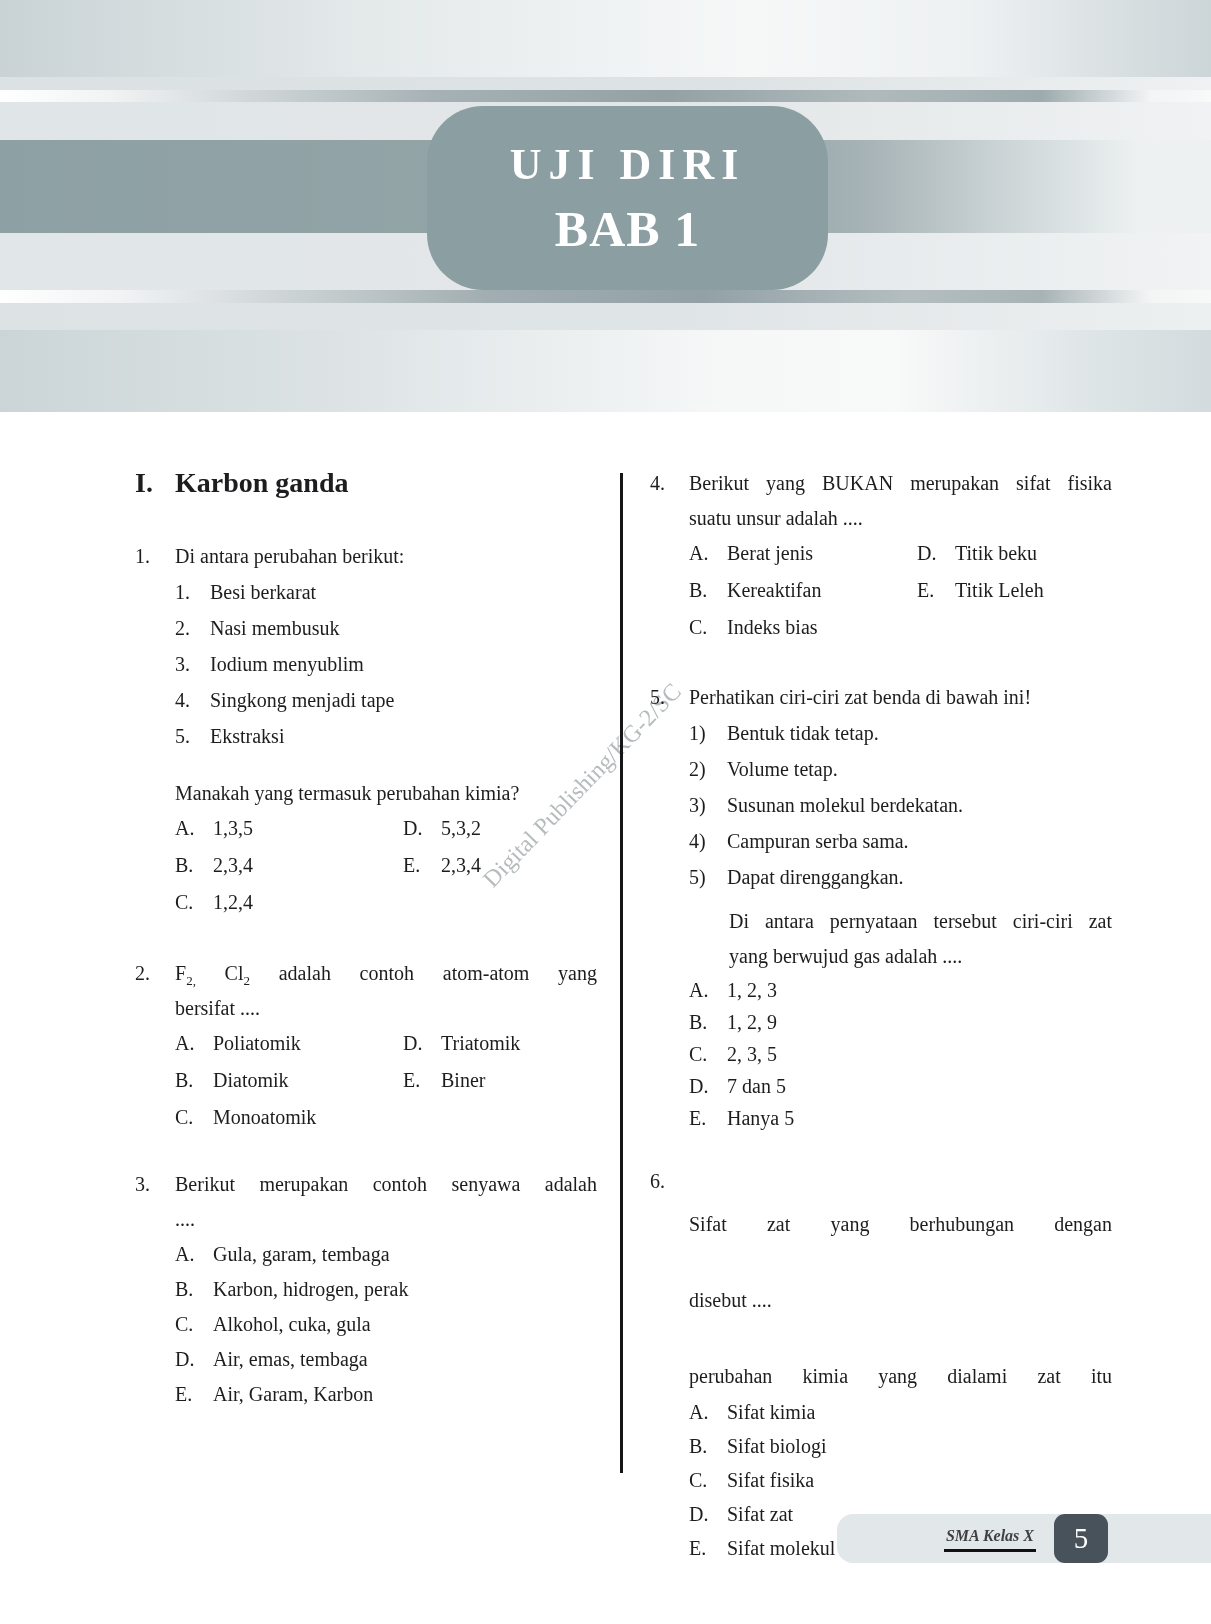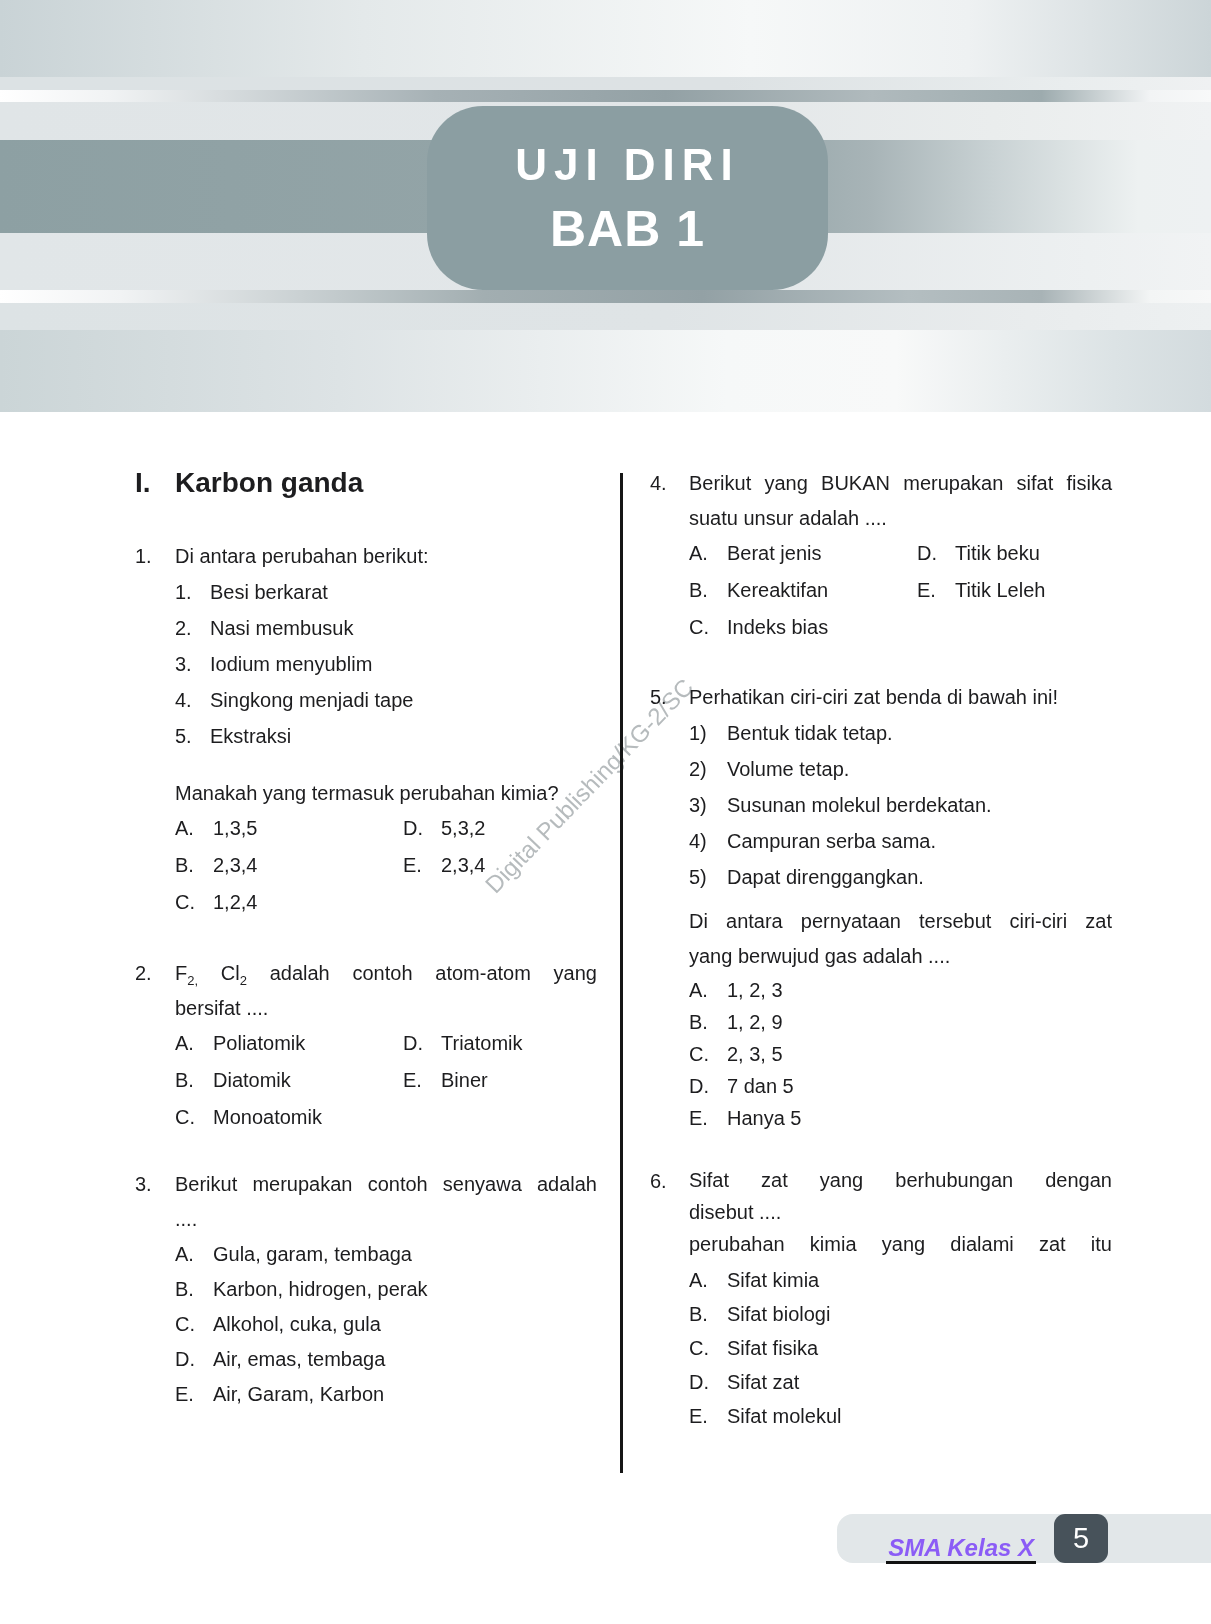--- a/index.html
+++ b/index.html
@@ -1,18 +1,18 @@
 <!DOCTYPE html>
 <html><head>
 <meta charset="utf-8">
 <style>
   html,body {margin:0; padding:0; background:#ffffff;}
   .page {
     position:relative; width:1211px; height:1624px; background:#ffffff;
-    font-family:Liberation Sans, sans-serif; color:#1d1d1f; overflow:hidden;
+    font-family:Liberation Serif, serif; color:#1d1d1f; overflow:hidden;
   }
 
   
   .header {position:absolute; left:0; top:0; width:1211px; height:412px;}
   .band {position:absolute; left:0; right:0;}
   .b1 {top:0; height:77px;
        background:linear-gradient(90deg,#c9d3d6 0%,#e4e9ea 30%,#f6f8f8 62%,#eef1f2 80%,#ccd5d8 100%);}
   .b2 {top:77px; height:13px;
        background:linear-gradient(90deg,#dce2e4 0%,#dde2e4 60%,#e9edee 88%,#eff1f2 100%);}
   .b3 {top:90px; height:12px;
@@ -70,38 +70,38 @@
   .opts2 {display:grid; grid-template-columns:228px 1fr; row-gap:2px;}
   .opt {display:flex;}
   .opt .ol {flex:0 0 38px;}
 
   .q1 {margin-top:36px;}
   .q1 .question {margin-top:22px;}
   .q2 {margin-top:36px;}
   .q3 {margin-top:32px;}
   .q4 {margin-top:3px;}
   .q5 {margin-top:35px;}
-  .q5 .para {margin-top:9px;}
+  .q5 .para {margin-top:9px;margin-left:40px;}
   .q5 .opts-narrow .opt {line-height:32px;}
   .q6 {margin-top:30px;}
-  .q6 .qline {line-height:32px;}
+  .q6 .qline {line-height:32px;margin-top:44px;}
   .q6 .opts-q6 {margin-top:3px;}
   .q6 .opts-q6 .opt {line-height:34px;}
 
   .sb {font-size:13px; vertical-align:-5px; line-height:0;}
 
   
   .footer-bar {
     position:absolute; left:837px; top:1514px; width:374px; height:49px;
     background:#e2e7e9; border-radius:16px 0 0 16px; z-index:0;
   }
   .footer-label {
     position:absolute; right:175px; top:1527px; z-index:1;
-    font-size:24px; font-weight:bold; font-style:italic; color:#8b5cf6;
-    border-bottom:3px solid #111111; padding:0 2px 4px 2px; line-height:18px;margin-top:12px;
+    font-size:16px; font-weight:bold; font-style:italic; color:#404040;
+    border-bottom:3px solid #111111; padding:0 2px 4px 2px; line-height:18px;
   }
   .page-square {
     position:absolute; left:1054px; top:1514px; width:54px; height:49px;
     background:#47525a; border-radius:11px; z-index:1;
     display:flex; align-items:center; justify-content:center;
     color:#ffffff; font-size:29px;
   }
 </style>
 </head>
 <body>

